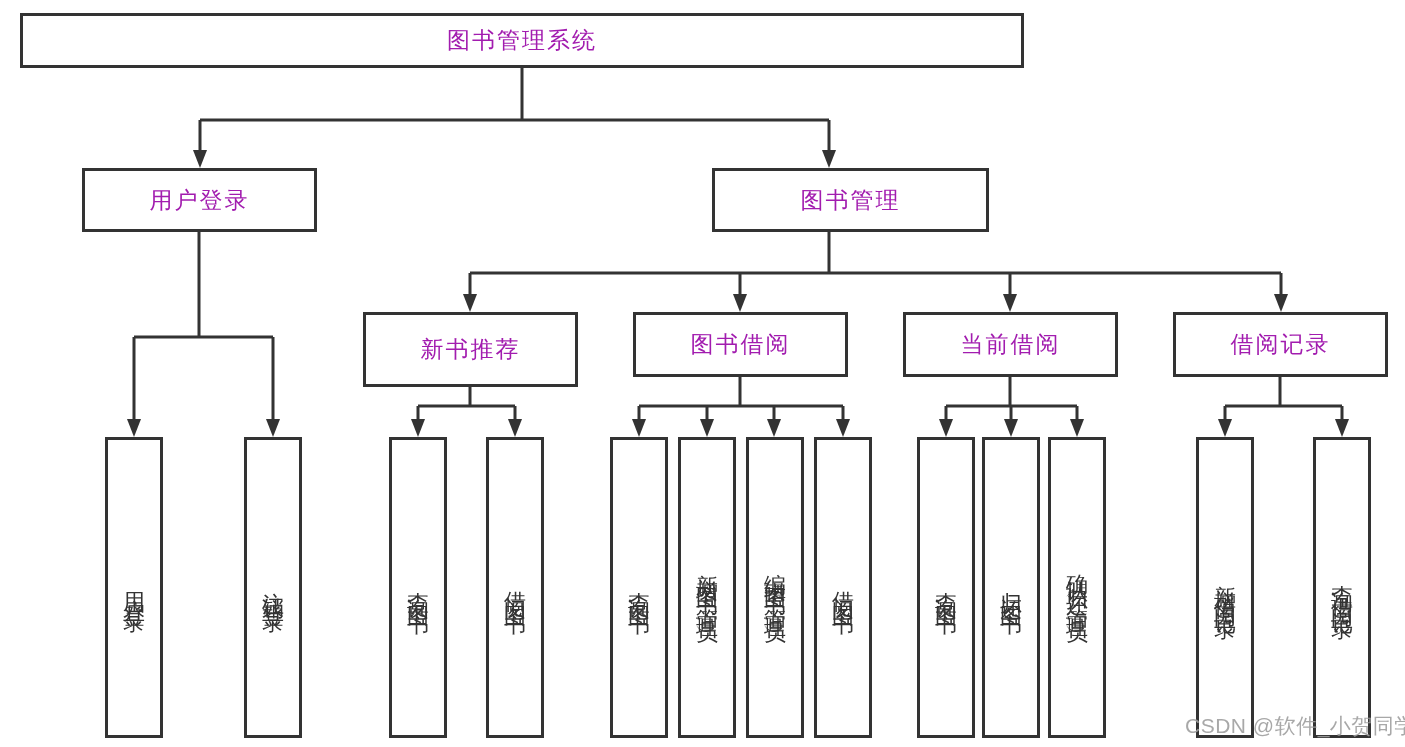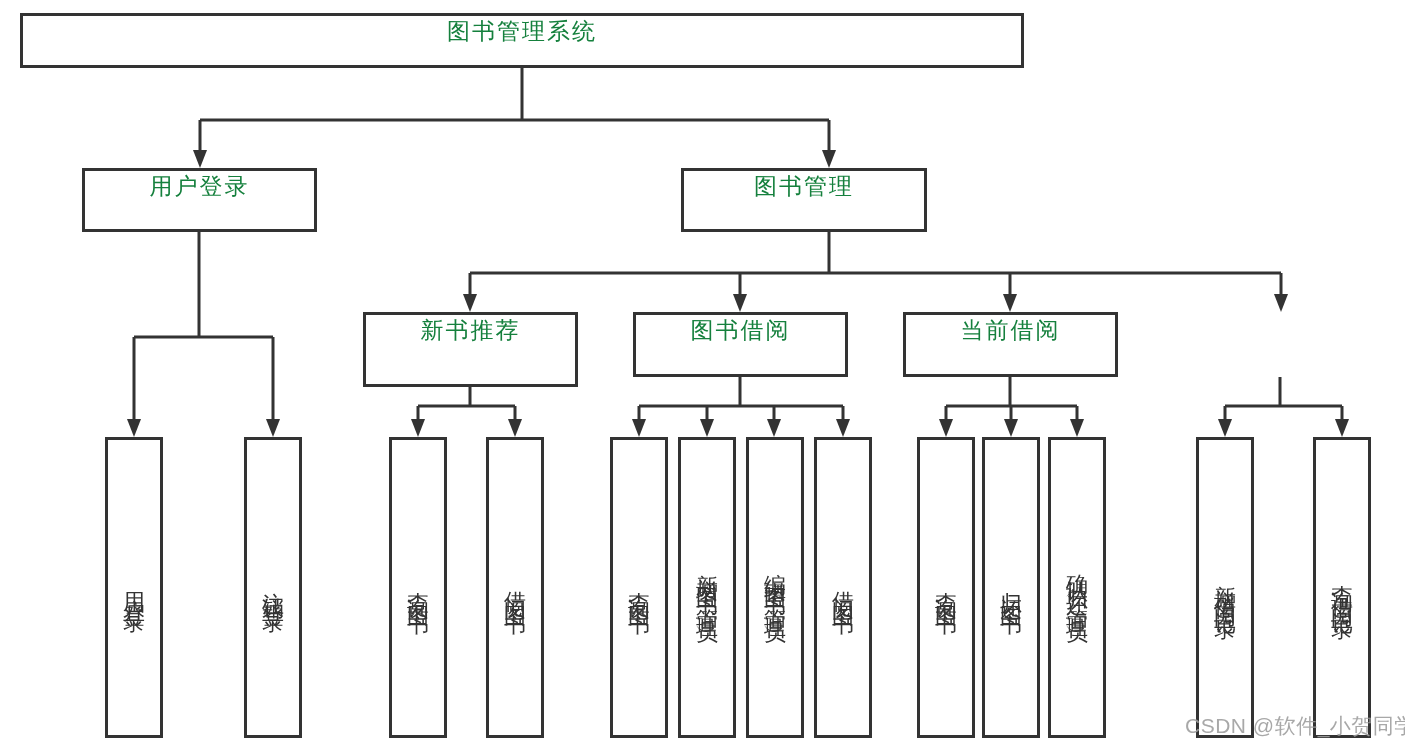--- a/index.html
+++ b/index.html
@@ -9,22 +9,22 @@
     background:#ffffff;
     font-family:"Liberation Sans", sans-serif;
     overflow:hidden;
   }
   .connectors{position:absolute;left:0;top:0;}
   .hbox{
     position:absolute;
     box-sizing:border-box;
     border:3px solid #333333;
     background:#ffffff;
-    display:flex;justify-content:center;
-    font-size:23px;color:#15803d;letter-spacing:2px;
+    display:flex;align-items:center;justify-content:center;
+    font-size:23px;color:#a21caf;letter-spacing:2px;
     z-index:2;
   }
   .vbox{
     position:absolute;
     top:437px;height:301px;width:58px;
     box-sizing:border-box;
     border:3px solid #333333;
     background:#ffffff;
     display:flex;align-items:center;justify-content:center;
     z-index:2;
@@ -99,32 +99,35 @@
     </g>
   </svg>
 
   <div class="hbox" style="left:20px;top:13px;width:1004px;height:55px">
     <span>图书管理系统</span>
   </div>
 
   <div class="hbox" style="left:82px;top:168px;width:235px;height:64px">
     <span>用户登录</span>
   </div>
-  <div class="hbox" style="left:681px;top:168px;width:246px;height:64px">
+  <div class="hbox" style="left:712px;top:168px;width:277px;height:64px">
     <span>图书管理</span>
   </div>
 
   <div class="hbox" style="left:363px;top:312px;width:215px;height:75px">
     <span>新书推荐</span>
   </div>
   <div class="hbox" style="left:633px;top:312px;width:215px;height:65px">
     <span>图书借阅</span>
   </div>
   <div class="hbox" style="left:903px;top:312px;width:215px;height:65px">
     <span>当前借阅</span>
+  </div>
+  <div class="hbox" style="left:1173px;top:312px;width:215px;height:65px">
+    <span>借阅记录</span>
   </div>
 
   <div class="vbox" style="left:105px">
     <span class="vtext">用户登录</span>
   </div>
   <div class="vbox" style="left:244px">
     <span class="vtext">注销登录</span>
   </div>
 
   <div class="vbox" style="left:389px">

